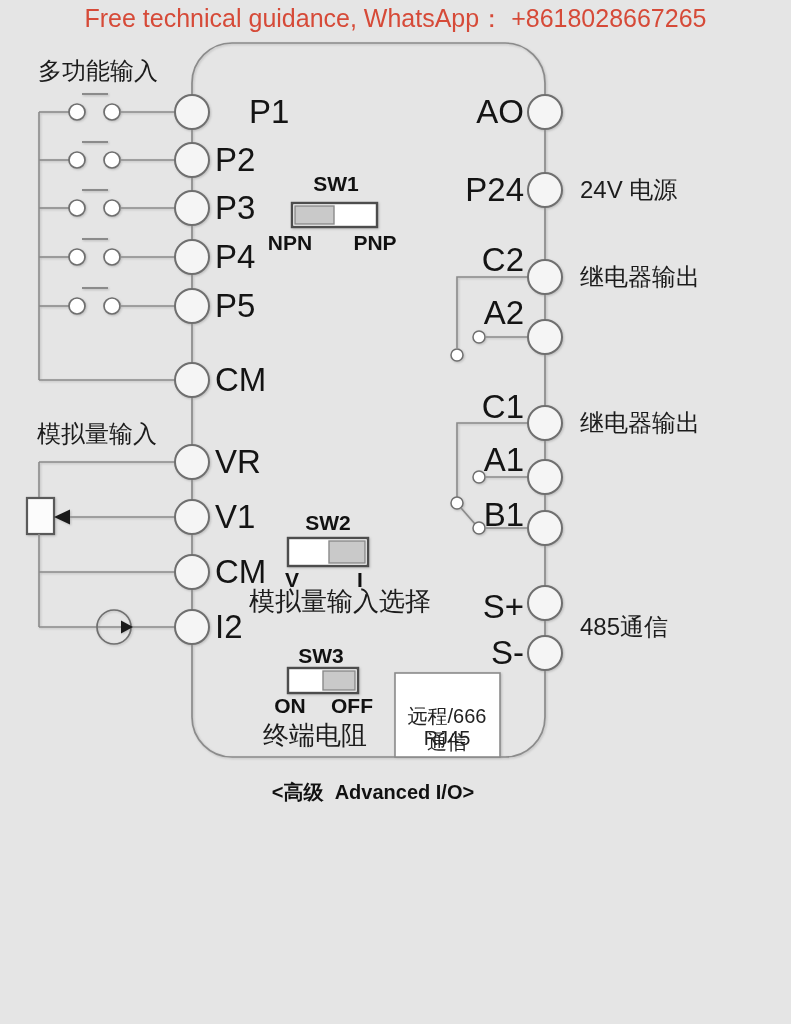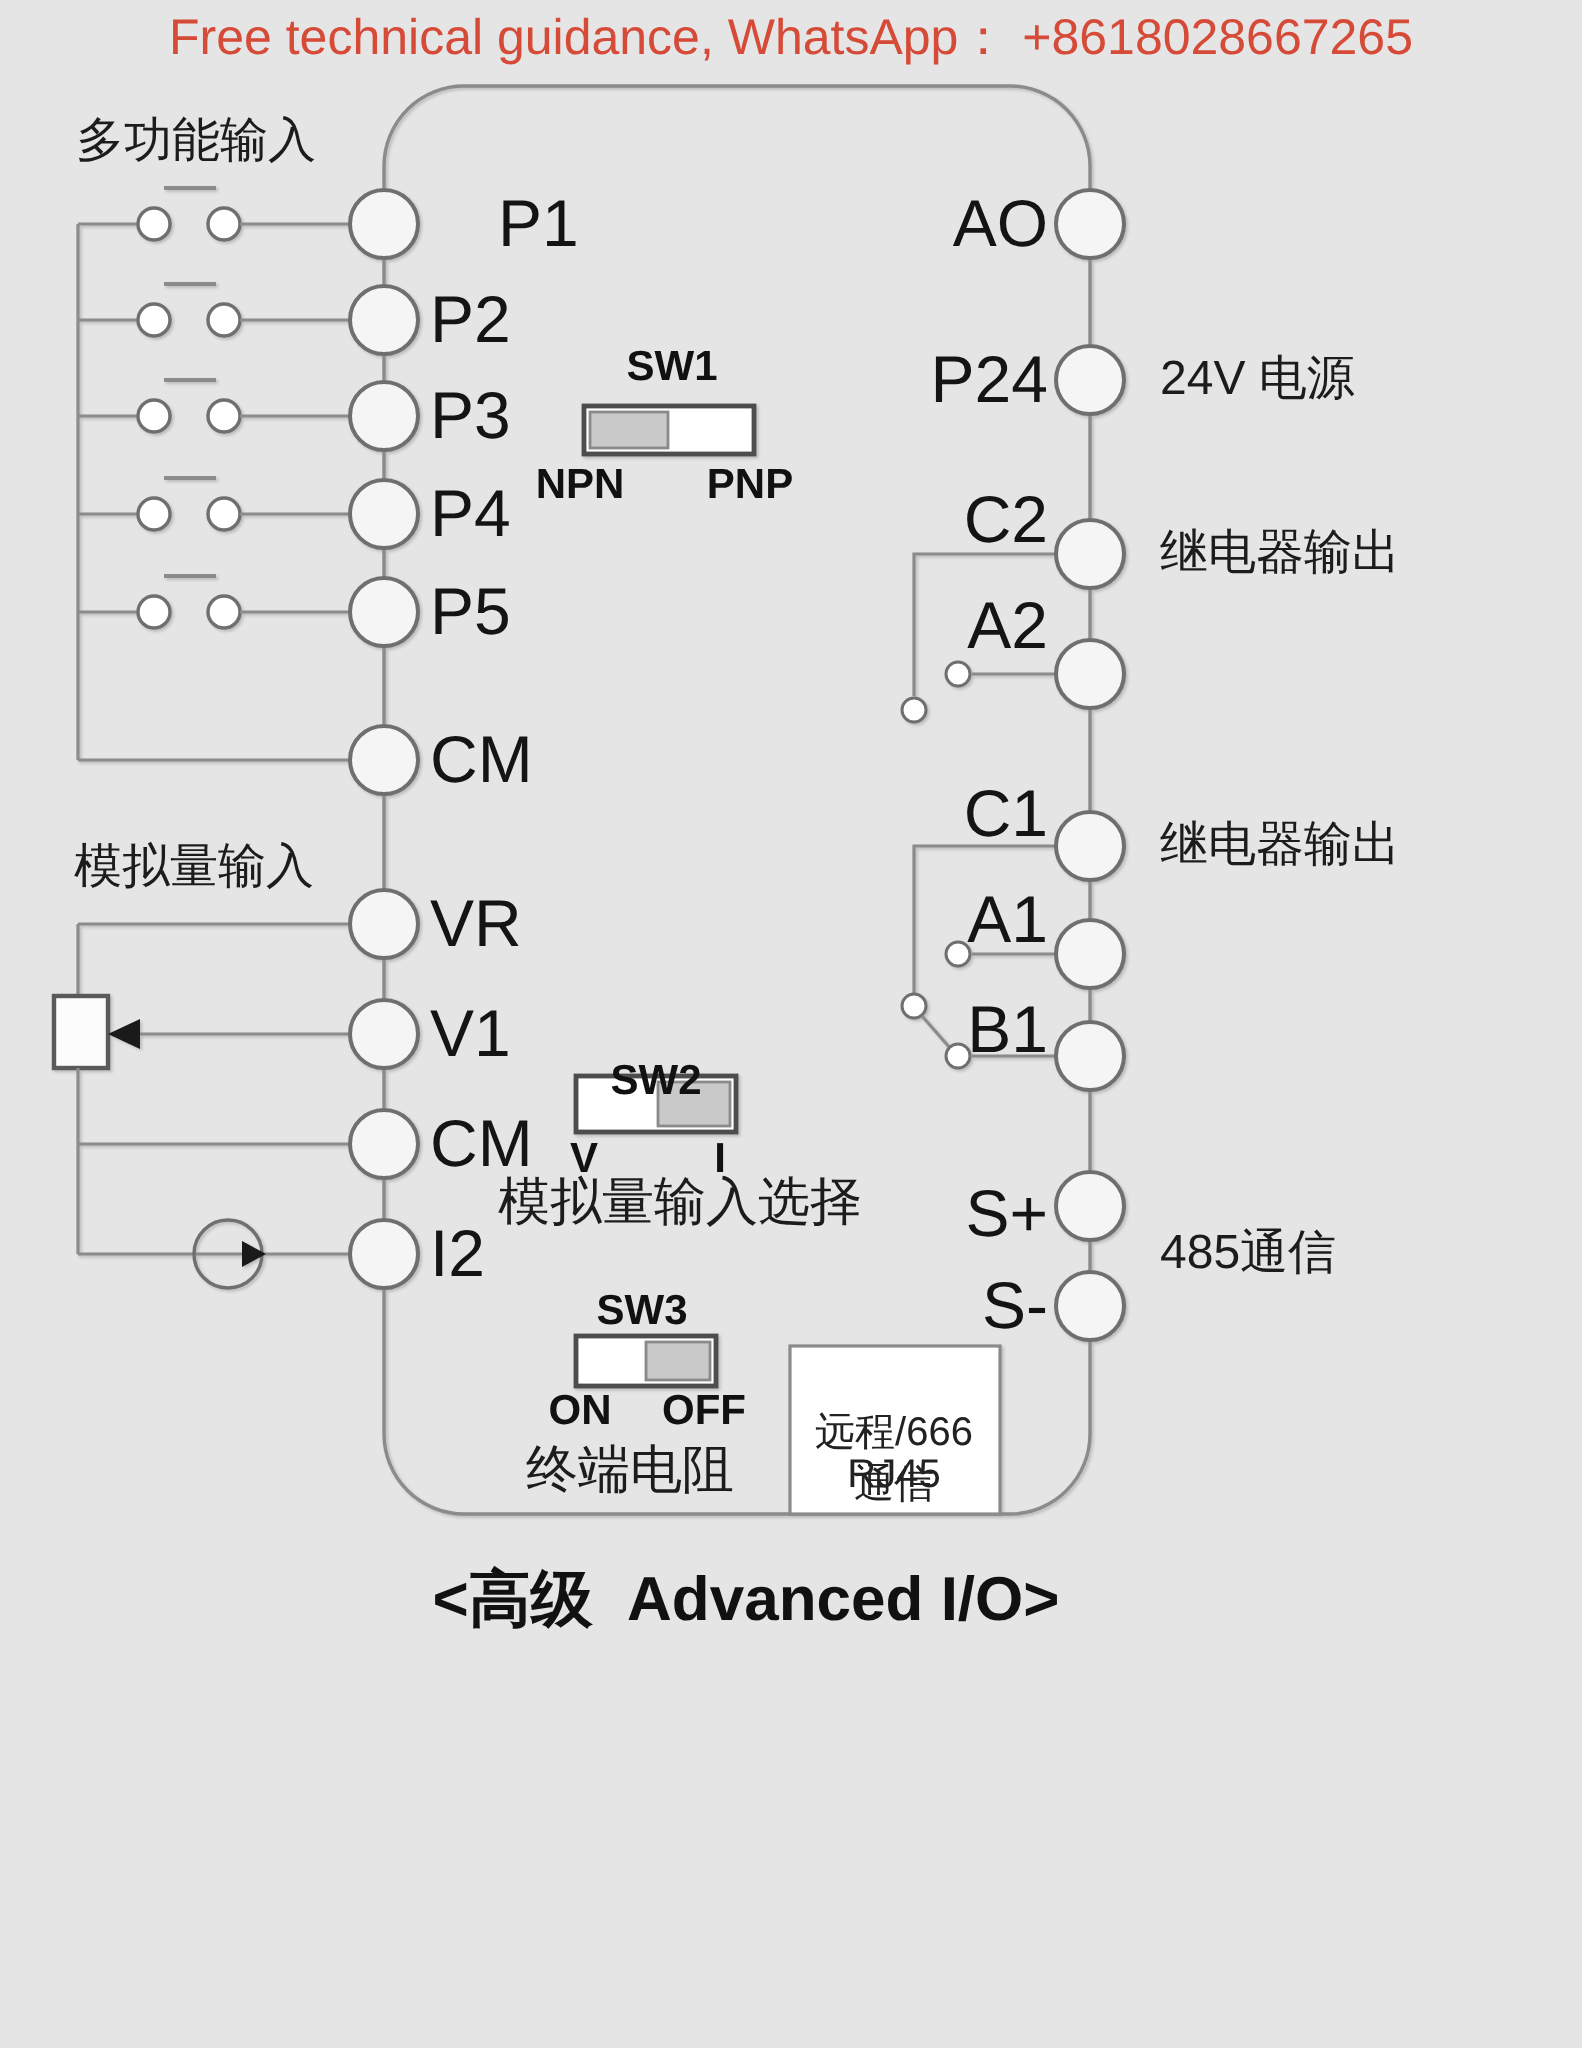--- a/index.html
+++ b/index.html
@@ -23,21 +23,21 @@
   .promo{position:absolute;top:2px;left:35px;width:721px;text-align:center;
          font-size:25px;color:#d64a38;white-space:nowrap;}
   .tlabel{position:absolute;font-size:33px;color:#141414;line-height:1.15;white-space:nowrap;}
   .tlabel.right{width:128px;text-align:right;left:396px;}
   .clabel{position:absolute;font-size:24px;color:#1c1c1c;white-space:nowrap;line-height:1.2;}
   .swlabel{position:absolute;transform:translate(-50%,-50%);font-weight:bold;
          font-size:21px;color:#111;white-space:nowrap;}
   .swcap{position:absolute;transform:translate(-50%,-50%);font-size:26px;color:#1c1c1c;white-space:nowrap;}
   .rjtext{position:absolute;transform:translate(-50%,-50%);font-size:20px;color:#222;white-space:nowrap;}
   .title{position:absolute;top:779px;left:123px;width:500px;text-align:center;
-         font-weight:bold;font-size:31px;color:#111;white-space:pre;}
+         font-weight:bold;font-size:20px;color:#111;white-space:pre;}
   .website{position:absolute;top:863px;left:146px;width:500px;text-align:center;
          font-size:27px;color:#d64a38;letter-spacing:1px;}
 </style>
 </head>
 <body>
 
 <div class="stage">
 
   <div class="promo">Free technical guidance, WhatsApp： +8618028667265</div>
 
@@ -179,21 +179,21 @@
   <div class="tlabel right" style="top:388px;">C1</div>
   <div class="tlabel right" style="top:441px;">A1</div>
   <div class="tlabel right" style="top:496px;">B1</div>
   <div class="tlabel right" style="top:588px;">S+</div>
   <div class="tlabel right" style="top:634px;">S-</div>
 
   <div class="swlabel" style="left:336px;top:184px;">SW1</div>
   <div class="swlabel" style="left:290px;top:243px;">NPN</div>
   <div class="swlabel" style="left:375px;top:243px;">PNP</div>
 
-  <div class="swlabel" style="left:328px;top:523px;margin-top:18px;">SW2</div>
+  <div class="swlabel" style="left:328px;top:523px;">SW2</div>
   <div class="swlabel" style="left:292px;top:580px;">V</div>
   <div class="swlabel" style="left:360px;top:580px;">I</div>
   <div class="swcap" style="left:340px;top:601px;">模拟量输入选择</div>
 
   <div class="swlabel" style="left:321px;top:656px;">SW3</div>
   <div class="swlabel" style="left:290px;top:706px;">ON</div>
   <div class="swlabel" style="left:352px;top:706px;">OFF</div>
   <div class="swcap" style="left:315px;top:735px;">终端电阻</div>
 
   <div class="rjtext" style="left:447px;top:690px;margin-top:48px;">RJ45</div>

